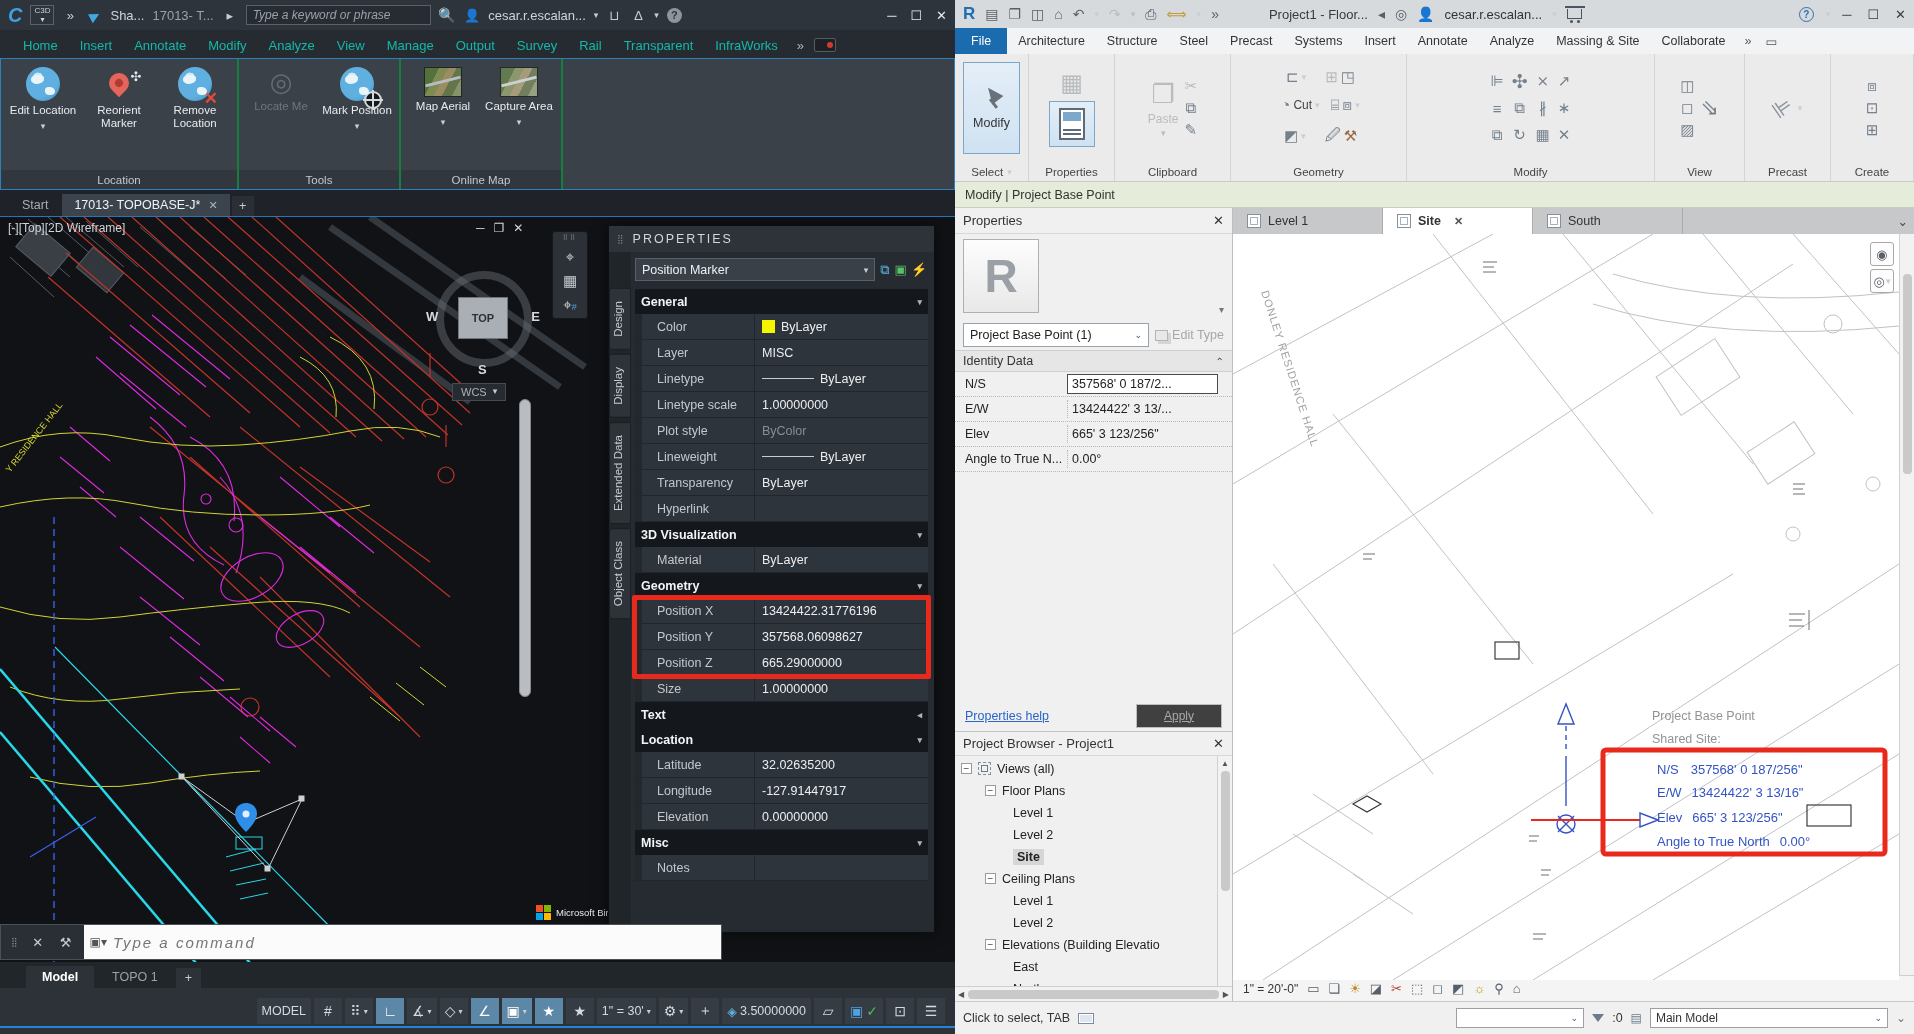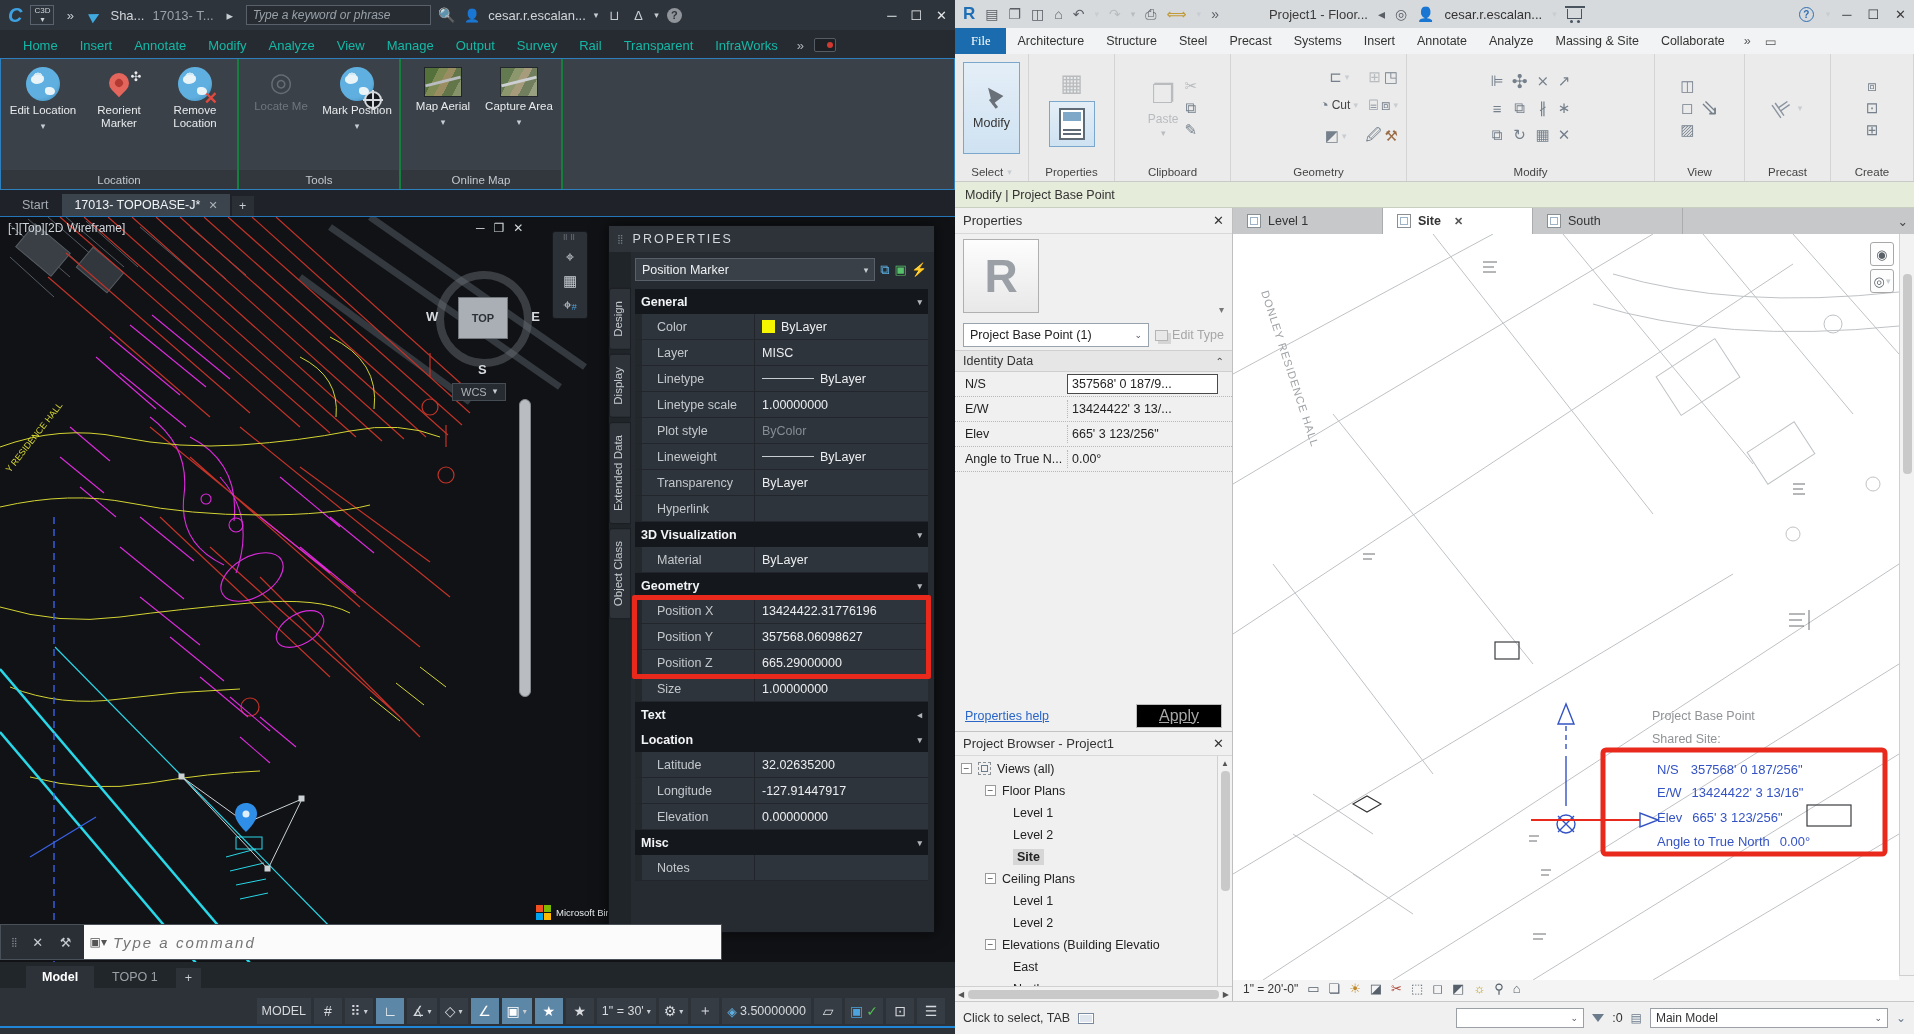--- a/index.html
+++ b/index.html
@@ -180,21 +180,21 @@
     font-size:10px; font-weight:bold; display:flex; align-items:center; justify-content:center; }
   .cart2 { width:15px; height:10px; border:1.5px solid #4a5560; border-top:none; position:relative; }
   .cart2::before { content:""; position:absolute; left:-3px; top:-3px; width:20px; height:1.5px;
     background:#4a5560; }
   .cart2::after { content:""; position:absolute; left:2px; bottom:-5px; width:3px; height:3px;
     border-radius:50%; background:#4a5560; box-shadow:7px 0 0 #4a5560; }
 
   .r-tabs { height:26px; background:#f2f3f4; display:flex; align-items:stretch; font-size:12.5px;
     flex:0 0 auto; }
   .r-tab { padding:0 11px; display:flex; align-items:center; color:#333; }
-  .r-tab.file { background:#1a6cae; color:#fff; padding:9px 16px;font-family:Liberation Serif, serif; }
+  .r-tab.file { background:#1a6cae; color:#fff; padding:9px 16px; }
   .r-tab-more { margin-left:2px; display:flex; align-items:center; color:#555; padding:0 6px; }
 
   .r-ribbon { height:128px; background:#ebebeb; display:flex; flex:0 0 auto;
     border-bottom:1px solid #c9c9c9; }
   .r-panel { display:flex; flex-direction:column; border-right:1px solid #d4d4d4; }
   .r-panel-body { flex:1; display:flex; align-items:center; justify-content:center; gap:6px;
     padding:4px 8px; }
   .r-panel-label { height:19px; font-size:11.5px; color:#444; display:flex; align-items:center;
     justify-content:center; gap:4px; padding:0 8px; }
   .modify-big { width:58px; height:92px; background:linear-gradient(#e4eef7,#cfe2f2);
@@ -247,22 +247,22 @@
     font-size:12.5px; color:#333; flex:0 0 auto; }
   .id-head .chev { margin-left:auto; color:#444; font-size:10px; letter-spacing:0; }
   .id-row { height:25px; display:flex; align-items:center; font-size:12.5px;
     border-bottom:1px dotted #b8b8b8; flex:0 0 auto; }
   .id-label { width:112px; padding-left:10px; color:#222; }
   .id-val { flex:1; margin-right:14px; padding:2px 4px; color:#222; border-left:1px dotted #b8b8b8; }
   .id-val.selected { border:1px solid #4a4a4a; background:#fff; }
   .p-filler { flex:1; }
   .help-row { height:30px; display:flex; align-items:center; padding:0 10px; flex:0 0 auto; }
   .help-link { color:#2a66c8; text-decoration:underline; font-size:12.5px; }
-  .apply-btn { margin-left:auto; width:86px; height:24px; background:#000000; border:1px solid #bdbdbd;
-    color:#a8a8a8; font-size:16px; display:flex; align-items:center; justify-content:center;text-decoration:underline; }
+  .apply-btn { margin-left:auto; width:86px; height:24px; background:#404040; border:1px solid #bdbdbd;
+    color:#a8a8a8; font-size:12px; display:flex; align-items:center; justify-content:center;text-decoration:underline; }
   .pb-head { height:25px; border-top:1px solid #c4c4c4; border-bottom:1px solid #d8d8d8;
     display:flex; align-items:center; padding:0 8px; font-size:13px; flex:0 0 auto; }
   .pb-head .x { margin-left:auto; }
   .tree { flex:1; overflow:hidden; position:relative; padding-top:2px; font-size:12.5px; }
   .ti { height:22px; display:flex; align-items:center; gap:6px; color:#222; }
   .ti.l0 { padding-left:6px; } .ti.l1 { padding-left:30px; } .ti.l2 { padding-left:58px; }
   .ti .exp { width:11px; height:11px; border:1px solid #9a9a9a; background:#fff; color:#444;
     font-size:10px; line-height:9px; text-align:center; flex:0 0 auto; }
   .ti .vicon { width:13px; height:13px; border:1px dashed #8a8f94; position:relative; flex:0 0 auto; }
   .ti .vicon::after { content:""; position:absolute; inset:2px; border:1px solid #6a7b8c; }
@@ -827,21 +827,21 @@
         </div>
         <div class="icon-grid">
           <span class="gi dis" data-glyph="✂"></span>
           <span class="gi" data-glyph="⧉"></span>
           <span class="gi" data-glyph="✎"></span>
         </div>
       </div>
       <div class="r-panel-label">Clipboard</div>
     </div>
     <div class="r-panel" style="width:176px">
-      <div class="r-panel-body" style="flex-direction:column;align-items:flex-end;gap:10px;padding-left:12px">
+      <div class="r-panel-body" style="flex-direction:column;align-items:center;gap:10px;padding-left:12px">
         <div class="cutrow">
           <span class="gi" data-glyph="⊏"></span>
             <span class="caret" data-glyph="▾"></span>
           <span class="gi dis" style="margin-left:16px" data-glyph="⊞"></span>
           <span class="gi" data-glyph="◳"></span>
         </div>
         <div class="cutrow">
           <span class="gi" data-glyph="◔"></span>
           <span>Cut</span>
             <span class="caret" data-glyph="▾"></span>
@@ -928,21 +928,21 @@
           <span class="et-ic"></span>
           <span>Edit Type</span>
         </span>
       </div>
       <div class="id-head">
         <span>Identity Data</span>
         <span class="chev" data-glyph="⌃"></span>
       </div>
       <div class="id-row">
         <span class="id-label">N/S</span>
-        <span class="id-val selected">357568'  0 187/9...</span>
+        <span class="id-val selected">357568'  0 187/2...</span>
       </div>
       <div class="id-row">
         <span class="id-label">E/W</span>
         <span class="id-val">13424422'  3 13/...</span>
       </div>
       <div class="id-row">
         <span class="id-label">Elev</span>
         <span class="id-val">665'  3 123/256"</span>
       </div>
       <div class="id-row">

